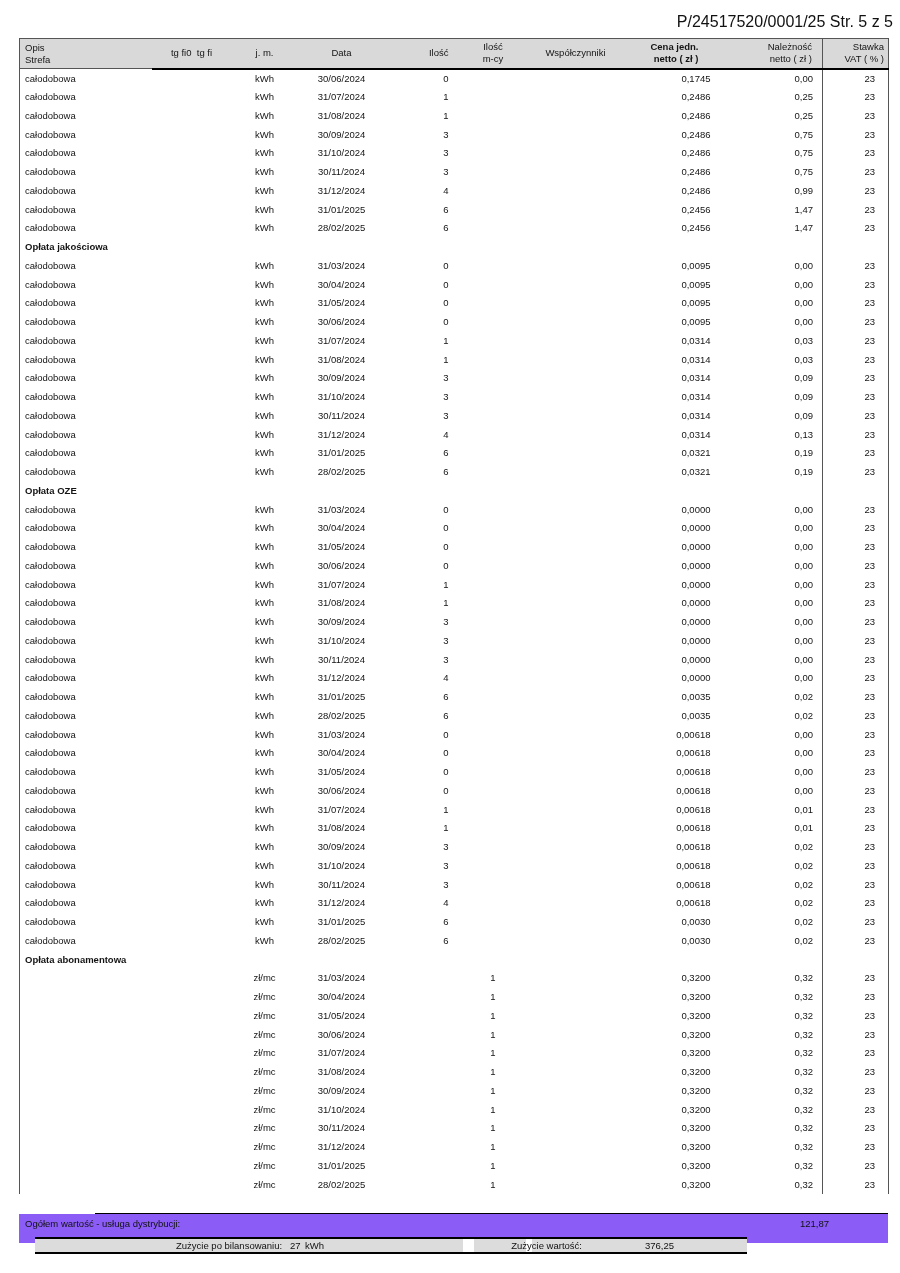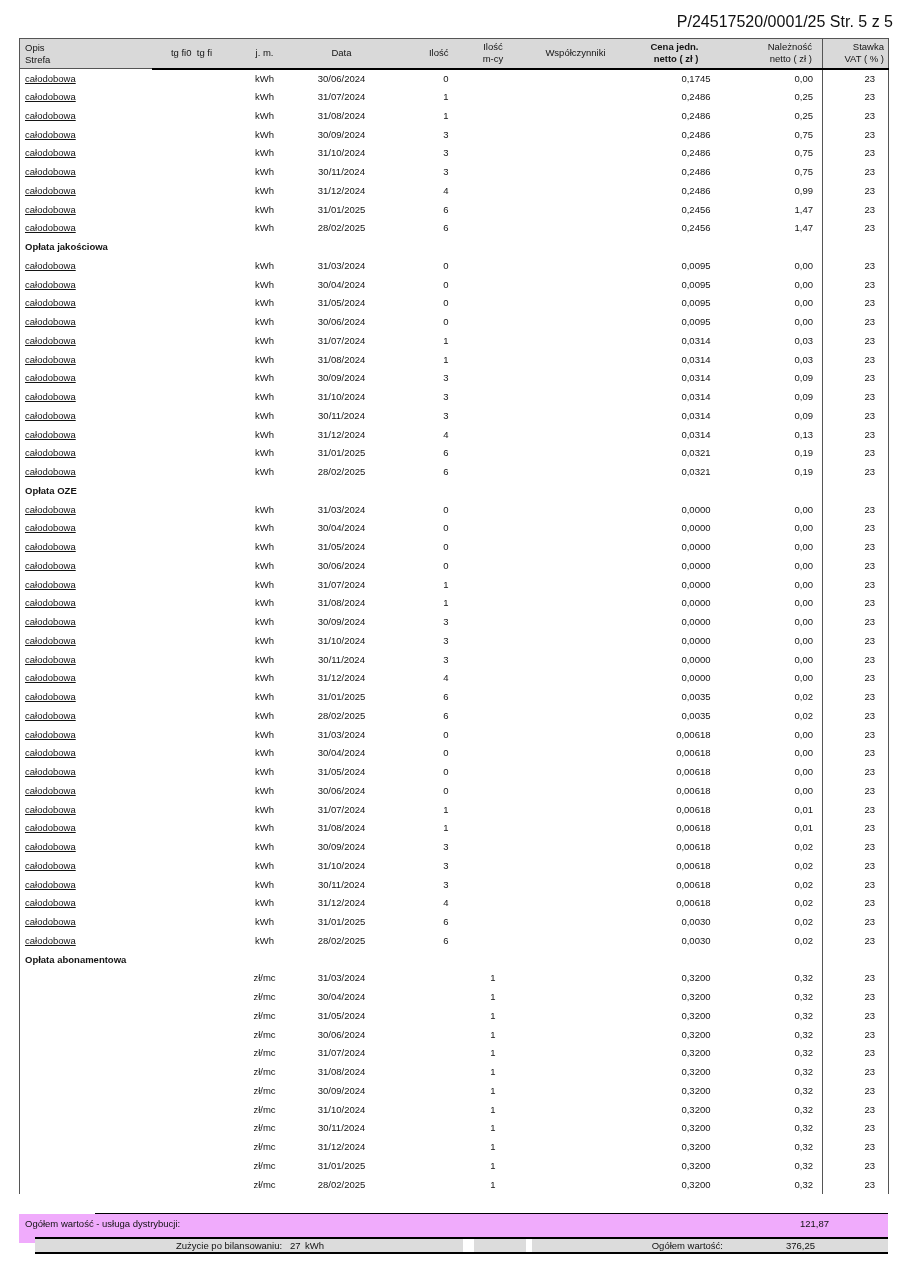--- a/index.html
+++ b/index.html
@@ -32,33 +32,33 @@
   .c5 { text-align:right; padding-right:7px; }
   .c6 { text-align:center; }
   .c7 { text-align:center; }
   .c8 { text-align:right; padding-right:3px; }
   .c9 { text-align:right; padding-right:9px; }
   .c10 { text-align:right; padding-right:13px; border-left:1px solid #555; border-right:1px solid #555; }
   th.c1 { border-left:1px solid #555; }
   th.c8 { padding-right:15px;font-weight:bold; }
   th.c9 { padding-right:10px; }
   th.c10 { padding-right:4px; }
-  tbody td.c1 { border-left:1px solid #555;text-decoration:underline; }
+  tbody td.c1 { border-left:1px solid #555; }
   td.section-name { font-weight:bold; text-align:left; padding-left:5px; border-left:1px solid #555; }
 
   .band1 {
     position:absolute; left:19px; top:1214px; width:869px; height:29px;
-    background:#f0abfc; font-size:9.5px; line-height:19px;
+    background:#8b5cf6; font-size:9.5px; line-height:19px;
   }
   .band1-line { position:absolute; left:95px; top:1213px; width:793px; height:2px; background:#000; }
   .band1 .lbl { position:absolute; left:6px; }
   .band1 .val { position:absolute; right:59px; }
 
   .band2 {
-    position:absolute; left:35px; top:1237px; width:853px; height:17px;
+    position:absolute; left:35px; top:1237px; width:712px; height:17px;
     border-top:2px solid #000; border-bottom:2px solid #000;
     background:linear-gradient(90deg,#dcdcdc 0,#dcdcdc 428px,#fff 428px,#fff 439px,#dcdcdc 439px,#dcdcdc 491px,#fff 491px,#fff 497px,#dcdcdc 497px);
     font-size:9.5px; line-height:13px;
   }
   .band2 .z-lbl { position:absolute; left:141px; }
   .band2 .z-val { position:absolute; left:255px; }
   .band2 .z-unit { position:absolute; left:270px; }
   .band2 .o-lbl { position:absolute; right:165px; }
   .band2 .o-val { position:absolute; right:73px; }
 </style>
@@ -804,17 +804,17 @@
   <div class="band1-line"></div>
   <div class="band1">
     <span class="lbl">Ogółem wartość - usługa dystrybucji:</span>
     <span class="val">121,87</span>
   </div>
 
   <div class="band2">
     <span class="z-lbl">Zużycie po bilansowaniu:</span>
     <span class="z-val">27</span>
     <span class="z-unit">kWh</span>
-    <span class="o-lbl">Ogółem wartość:</span>
+    <span class="o-lbl">Zużycie wartość:</span>
     <span class="o-val">376,25</span>
   </div>
 
 </div>
 
 </body></html>

